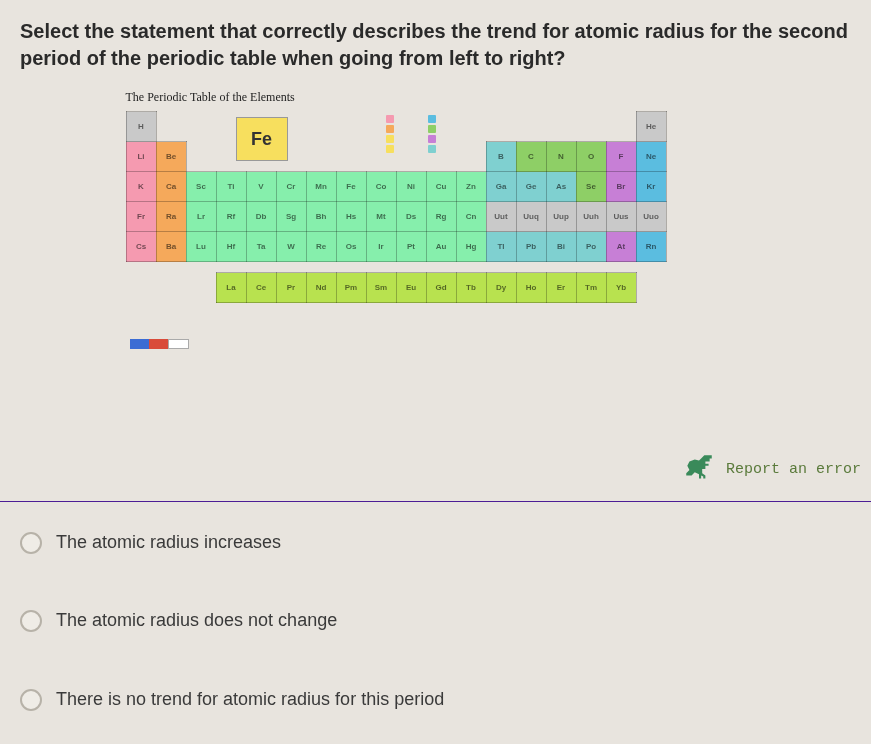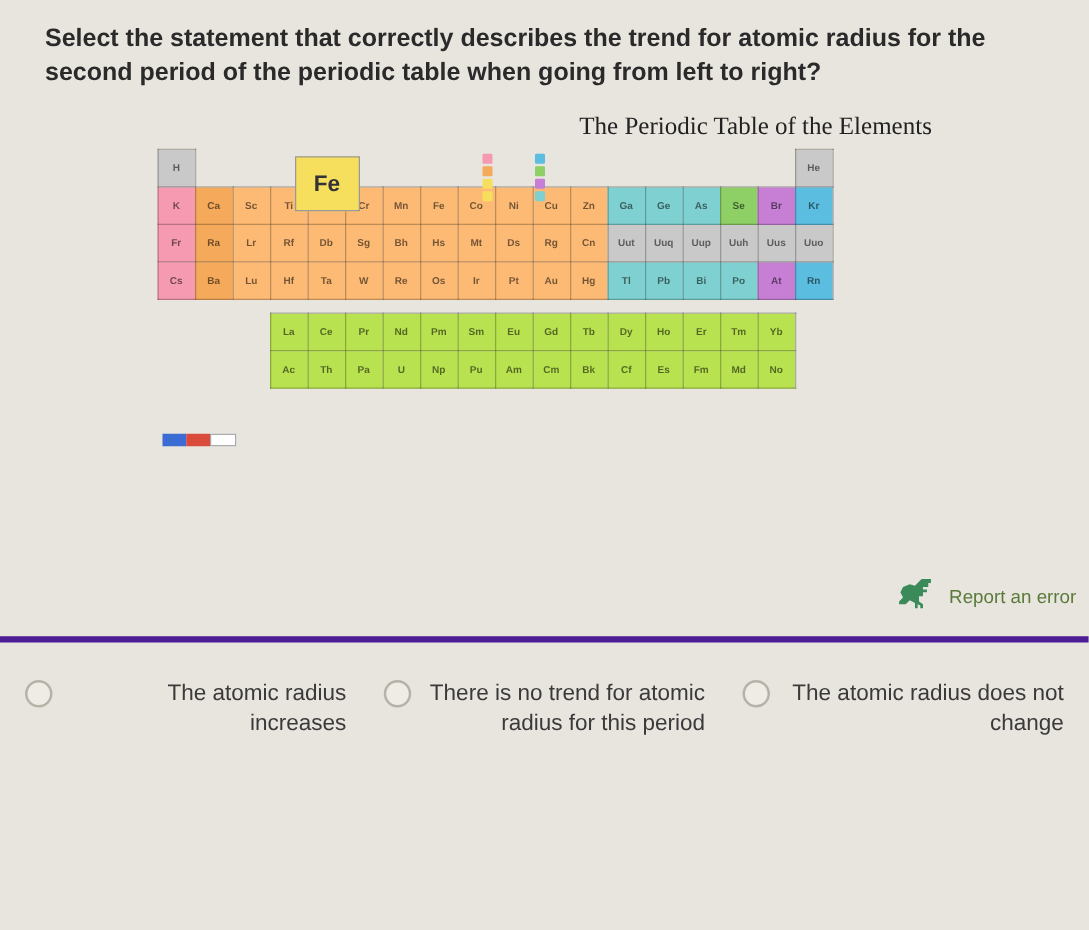--- a/index.html
+++ b/index.html
@@ -4,35 +4,35 @@
 <style>
   * { box-sizing: border-box; margin: 0; padding: 0; }
   body {
     font-family: Arial, Helvetica, sans-serif;
     background: #e8e4de;
     width: 871px;
     height: 744px;
     overflow: hidden;
     color: #333;
   }
-  .container { padding: 18px 36px; }
+  .container { padding: 18px 20px; }
   .question {
     font-size: 20px;
     font-weight: 600;
     color: #2a2a2a;
     line-height: 1.35;
     margin-bottom: 18px;
   }
   .pt-wrap {
     margin: 0 auto 14px;
     width: 620px;
   }
   .pt-title {
-    text-align: right;
-    font-size: 20px;
+    text-align: left;
+    font-size: 12px;
     font-family: Georgia, serif;
     color: #222;
     margin-bottom: 6px;
   }
   .pt {
     position: relative;
     height: 300px;
     background: #e8e4de;
   }
   .pt table { border-collapse: collapse; }
@@ -40,21 +40,21 @@
     width: 30px; height: 30px;
     border: 1px solid rgba(0,0,0,.25);
     font-size: 8px; text-align: center;
     vertical-align: middle;
     color: rgba(0,0,0,.55);
     font-weight: 600;
   }
   .pt td.empty { border: none; background: transparent; }
   .pt td.pk { background:#f59ab0; } 
   .pt td.or { background:#f5a95b; } 
-  .pt td.yl { background:#fdba74;margin-left:23px; } 
+  .pt td.yl { background:#86efac;margin-left:23px; } 
   .pt td.bl { background:#5bbde0; } 
   .pt td.pu { background:#c77fd6; } 
   .pt td.gr { background:#8ecf66; } 
   .pt td.cy { background:#7fd0d0; } 
   .pt td.gy { background:#c9c9c9; } 
   .pt td.lg { background:#b8e24f; } 
   .fe-callout {
     position:absolute; top:6px; left:110px;
     width:52px; height:44px;
     background:#f7df5e; border:1px solid #999;
@@ -67,33 +67,33 @@
   .dot.pk{background:#f59ab0}.dot.or{background:#f5a95b}.dot.yl{background:#f7df5e}
   .dot.bl{background:#5bbde0}.dot.pu{background:#c77fd6}.dot.gr{background:#8ecf66}
   .dot.cy{background:#7fd0d0}
   .fblock { margin-top:10px; margin-left:90px; }
   .scale { position:absolute; bottom:50px; left:4px; width:60px; height:22px; }
   .scale .bar { display:flex; }
   .scale .bar div { height:10px; flex:1; }
   .report-row {
     display:flex; align-items:center; justify-content:flex-end;
     gap:10px; padding: 8px 10px 14px;
-    border-bottom: 5px solid #4c1d95;
+    border-bottom: 1px solid #4c1d95;
+    font-family: Liberation Mono, monospace;
   }
   .dino {
     width:34px; height:36px; color:#3a8a5a;
   }
   .report-link { color:#5a7a3b; font-size:15px; }
   .options {
     display:grid;
-    grid-template-columns: 1fr 1fr 1fr;
+    grid-template-columns: 1fr;
     row-gap: 54px;
     column-gap: 30px;
     padding: 28px 20px 10px;
-    text-align: right;
   }
   .opt {
     display:flex; align-items:flex-start; gap:14px;
     font-size:18px; color:#3a3a3a;
   }
   .radio {
     width:22px; height:22px; flex:0 0 22px;
     border:2px solid #b7b2a8; border-radius:50%;
     background:#efece6;
     margin-top:2px;
@@ -127,20 +127,31 @@
           </div>
       </div>
       <table>
         <tbody>
             <tr>
           <td class="gy">H</td>
           <td class="empty" colspan="16"></td>
           <td class="gy">He</td>
         </tr>
         <tr>
+          <td class="pk">Li</td>
+              <td class="or">Be</td>
+          <td class="empty" colspan="10"></td>
+          <td class="cy">B</td>
+              <td class="gr">C</td>
+              <td class="gr">N</td>
+              <td class="gr">O</td>
+              <td class="pu">F</td>
+              <td class="bl">Ne</td>
+        </tr>
+        <tr>
           <td class="pk">K</td>
               <td class="or">Ca</td>
           <td class="yl">Sc</td>
               <td class="yl">Ti</td>
               <td class="yl">V</td>
               <td class="yl">Cr</td>
               <td class="yl">Mn</td>
               <td class="yl">Fe</td>
               <td class="yl">Co</td>
               <td class="yl">Ni</td>
@@ -206,36 +217,20 @@
               <td class="lg">Sm</td>
               <td class="lg">Eu</td>
               <td class="lg">Gd</td>
               <td class="lg">Tb</td>
               <td class="lg">Dy</td>
               <td class="lg">Ho</td>
               <td class="lg">Er</td>
               <td class="lg">Tm</td>
               <td class="lg">Yb</td>
         </tr>
-        <tr>
-          <td class="lg">Ac</td>
-              <td class="lg">Th</td>
-              <td class="lg">Pa</td>
-              <td class="lg">U</td>
-              <td class="lg">Np</td>
-              <td class="lg">Pu</td>
-              <td class="lg">Am</td>
-              <td class="lg">Cm</td>
-              <td class="lg">Bk</td>
-              <td class="lg">Cf</td>
-              <td class="lg">Es</td>
-              <td class="lg">Fm</td>
-              <td class="lg">Md</td>
-              <td class="lg">No</td>
-        </tr>
       </tbody>
         </table>
       <div class="scale">
         <div class="bar">
             <div style="background:#3b6cd4"></div>
             <div style="background:#d94b3a"></div>
             <div style="background:#fff;border:1px solid #aaa"></div>
           </div>
       </div>
     </div>
@@ -249,19 +244,19 @@
   <span class="report-link">Report an error</span>
 </div>
 
 <div class="options">
   <div class="opt">
     <div class="radio"></div>
     <div class="opt-text">The atomic radius increases</div>
   </div>
   <div class="opt">
     <div class="radio"></div>
-    <div class="opt-text">There is no trend for atomic radius for this period</div>
+    <div class="opt-text">The atomic radius does not change</div>
   </div>
   <div class="opt">
     <div class="radio"></div>
-    <div class="opt-text">The atomic radius does not change</div>
+    <div class="opt-text">There is no trend for atomic radius for this period</div>
   </div>
 </div>
 
 </body></html>

